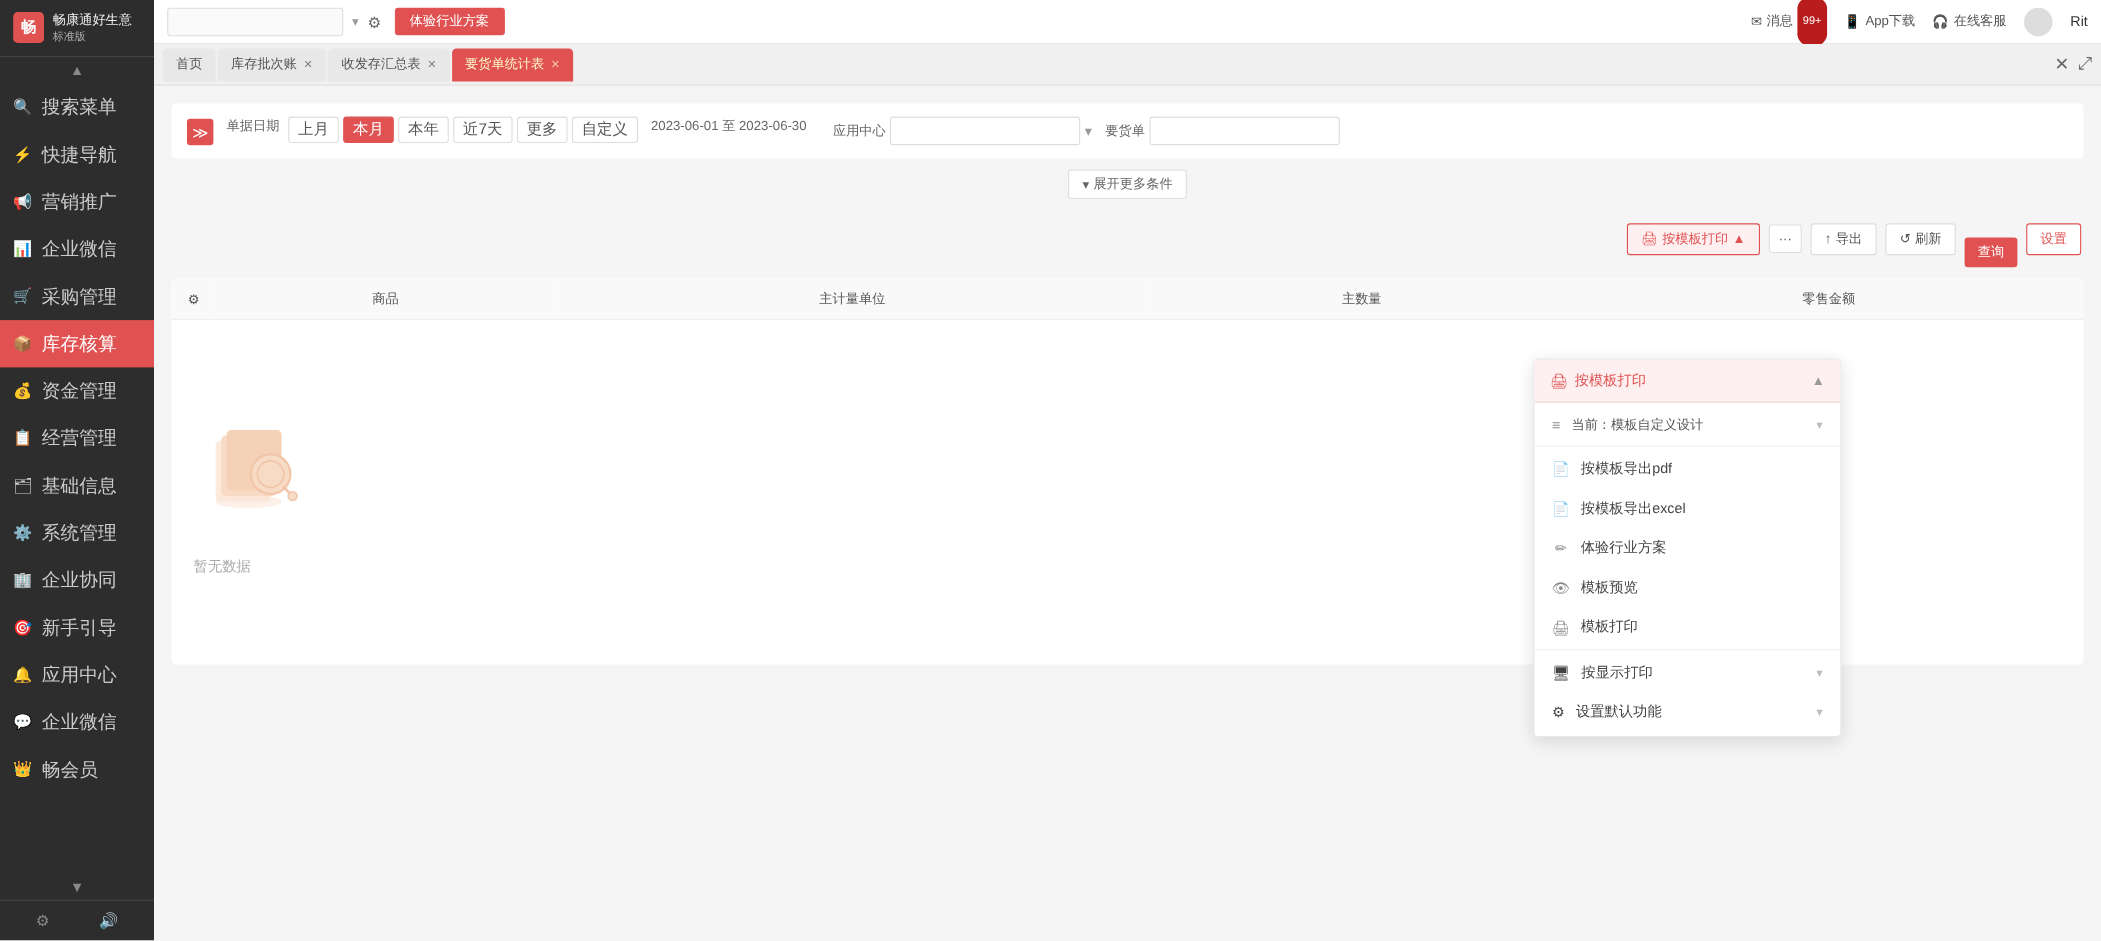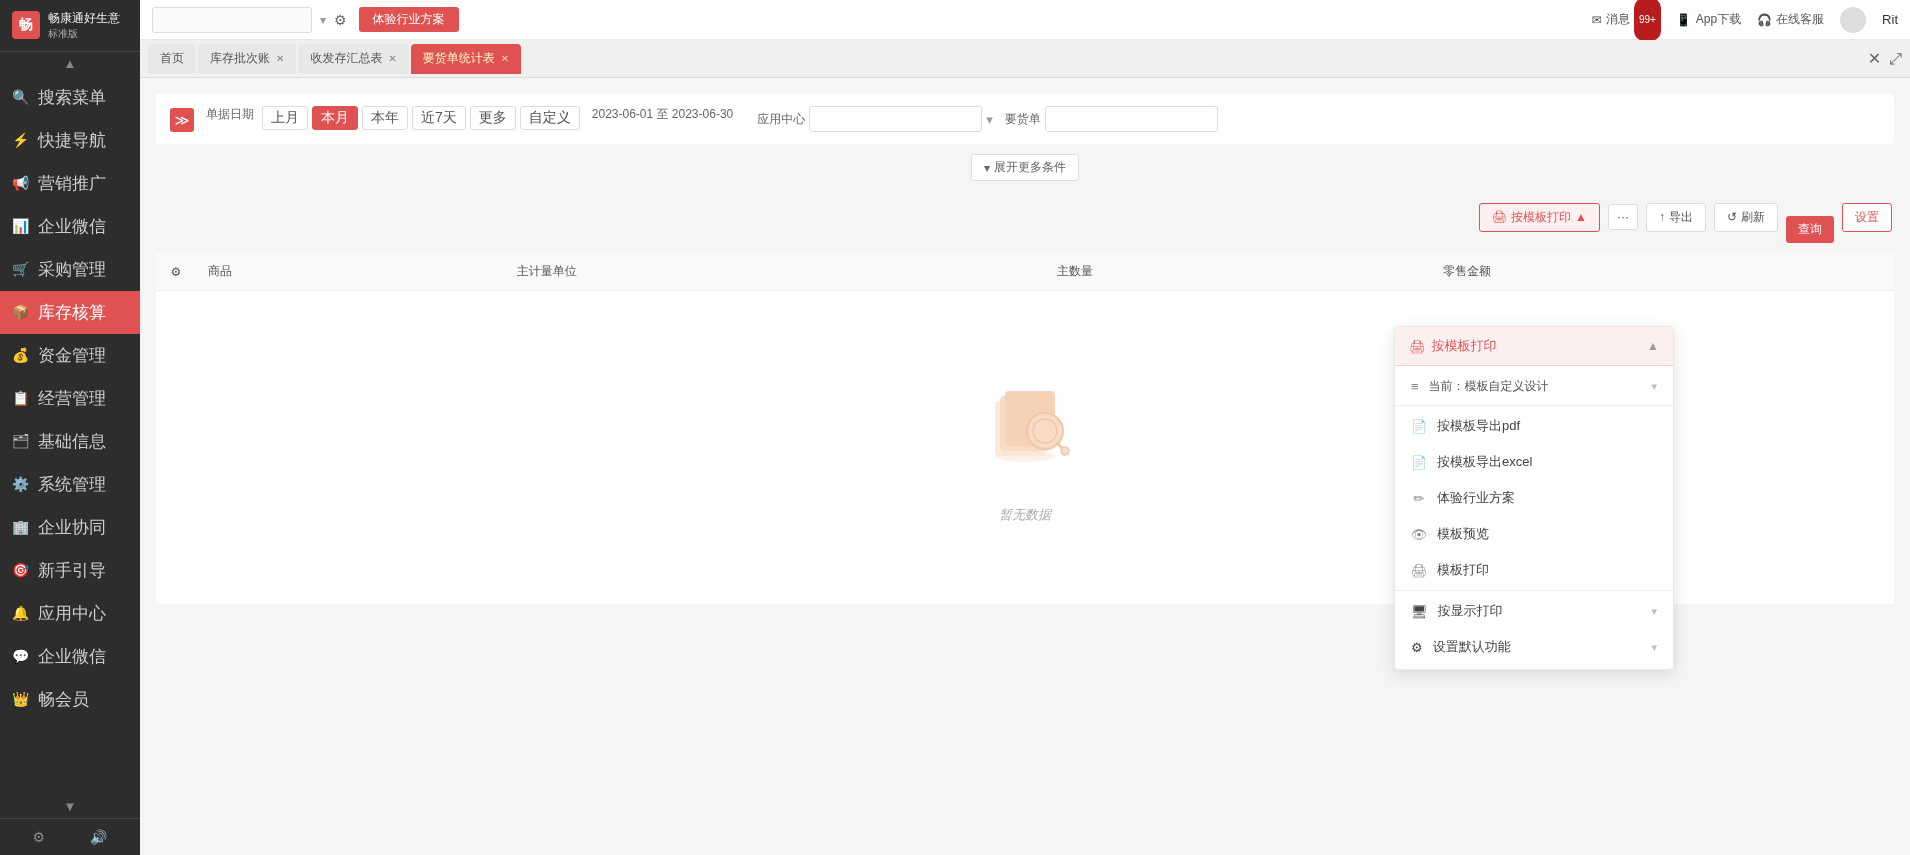--- a/index.html
+++ b/index.html
@@ -69,27 +69,27 @@
     .action-btn-print-active { background: #fef0f0; border: 1px solid #e05252; color: #e05252; }
     .action-btn-export { background: #fff; border: 1px solid #ddd; color: #555; }
     .action-btn-refresh { background: #fff; border: 1px solid #ddd; color: #555; }
     .action-btn-query { background: #e05252; color: #fff; margin-top: 25px; }
     .action-btn-settings { background: #fff; border: 1px solid #e05252; color: #e05252; }
     .action-btn-more { background: #fff; border: 1px solid #ddd; color: #555; padding: 5px 8px; }
 
     
     .data-table { background: #fff; border-radius: 4px; overflow: hidden; }
     .data-table table { width: 100%; border-collapse: collapse; }
-    .data-table th { background: #f9f9f9; padding: 10px 12px; text-align: left; font-weight: 500; color: #555; font-size: 12px; border-bottom: 1px solid #eee; white-space: nowrap; }
+    .data-table th { background: #f9f9f9; padding: 10px 12px; text-align: center; font-weight: 500; color: #555; font-size: 12px; border-bottom: 1px solid #eee; white-space: nowrap; }
     .data-table th:first-child { width: 40px; text-align: center; }
     .data-table td { padding: 10px 12px; border-bottom: 1px solid #f0f0f0; font-size: 12px; color: #333; }
     .th-settings { width: 36px; text-align: center !important; }
 
     
-    .empty-state { display: flex; flex-direction: column; align-items: center; justify-content: center; padding: 80px 20px; font-style: italic; }
+    .empty-state { display: flex; flex-direction: column; align-items: flex-start; justify-content: center; padding: 80px 20px; }
     .empty-icon { font-size: 80px; margin-bottom: 16px; opacity: 0.6; }
     .empty-text { color: #aaa; font-size: 13px; }
 
     
     .print-dropdown { position: absolute; top: 135px; right: 220px; width: 280px; background: #fff; border: 1px solid #e8e8e8; border-radius: 4px; box-shadow: 0 4px 16px rgba(0,0,0,0.12); z-index: 1000; }
     .print-dropdown-header { display: flex; align-items: center; justify-content: space-between; padding: 10px 14px; background: #fef0f0; border-bottom: 1px solid #f0d0d0; }
     .print-dropdown-header-left { display: flex; align-items: center; gap: 6px; color: #e05252; font-size: 13px; font-weight: 500; }
     .print-dropdown-header-right { display: flex; align-items: center; gap: 8px; }
     .print-dropdown-up-btn { color: #999; cursor: pointer; font-size: 12px; }
     .print-dropdown-body { padding: 4px 0; }

